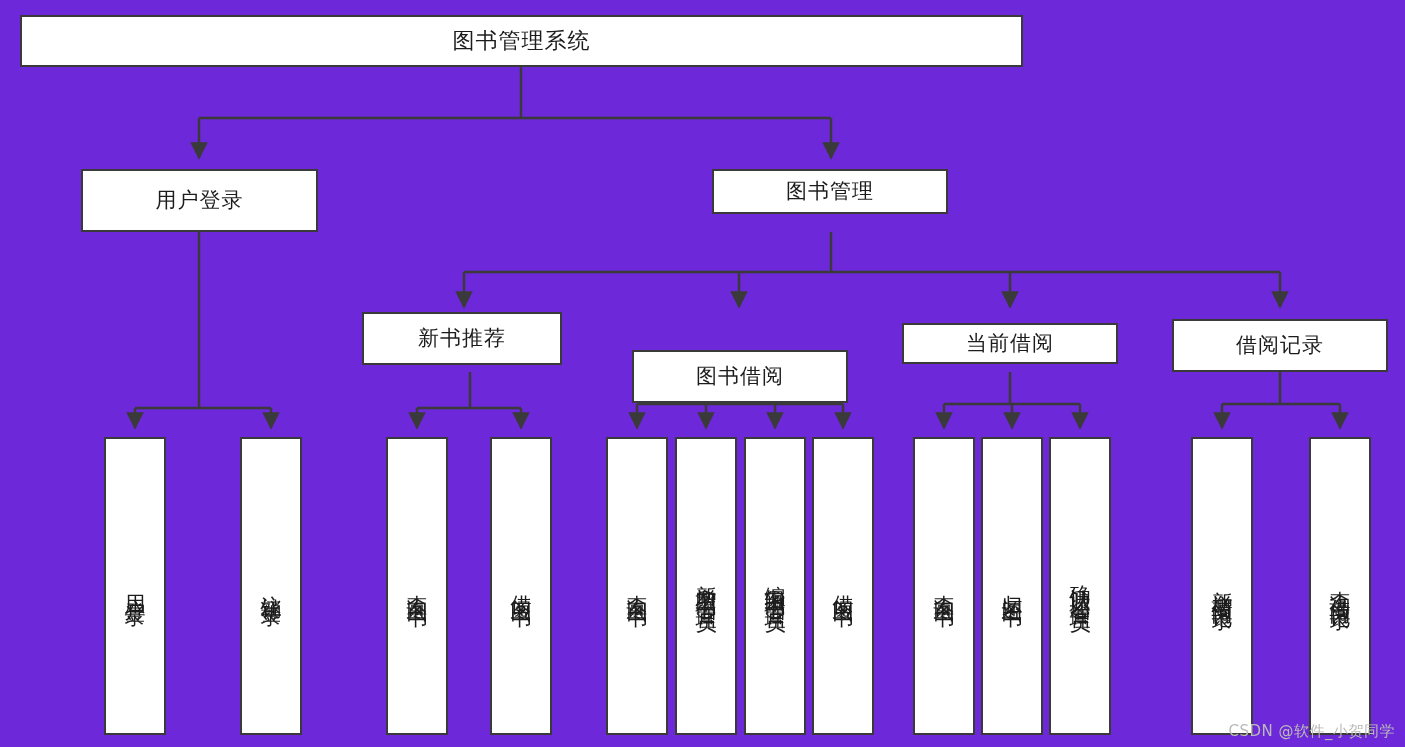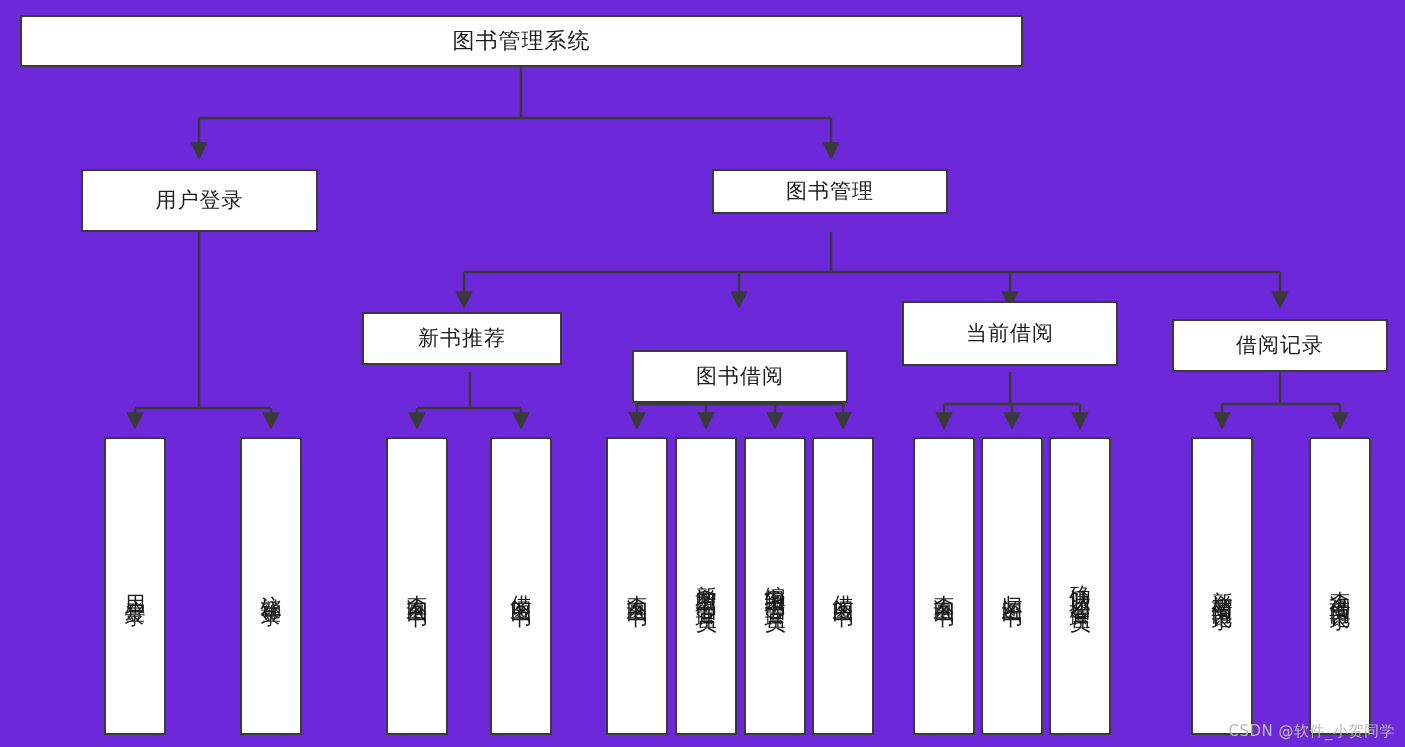--- a/index.html
+++ b/index.html
@@ -120,21 +120,21 @@
   </div>
 
   <div class="node h" style="left:362px;top:312px;width:200px;height:53px;">
     <span>新书推荐</span>
   </div>
 
   <div class="node h" style="left:632px;top:319px;width:216px;height:53px;margin-top:31px;">
     <span>图书借阅</span>
   </div>
 
-  <div class="node h" style="left:902px;top:301px;width:216px;height:65px;">
+  <div class="node h" style="left:902px;top:323px;width:216px;height:41px;">
     <span>当前借阅</span>
   </div>
 
   <div class="node h" style="left:1172px;top:319px;width:216px;height:53px;">
     <span>借阅记录</span>
   </div>
 
   <div class="node v" style="left:104px;top:437px;width:62px;height:298px;">
     <span class="vtext">用户登录</span>
   </div>

